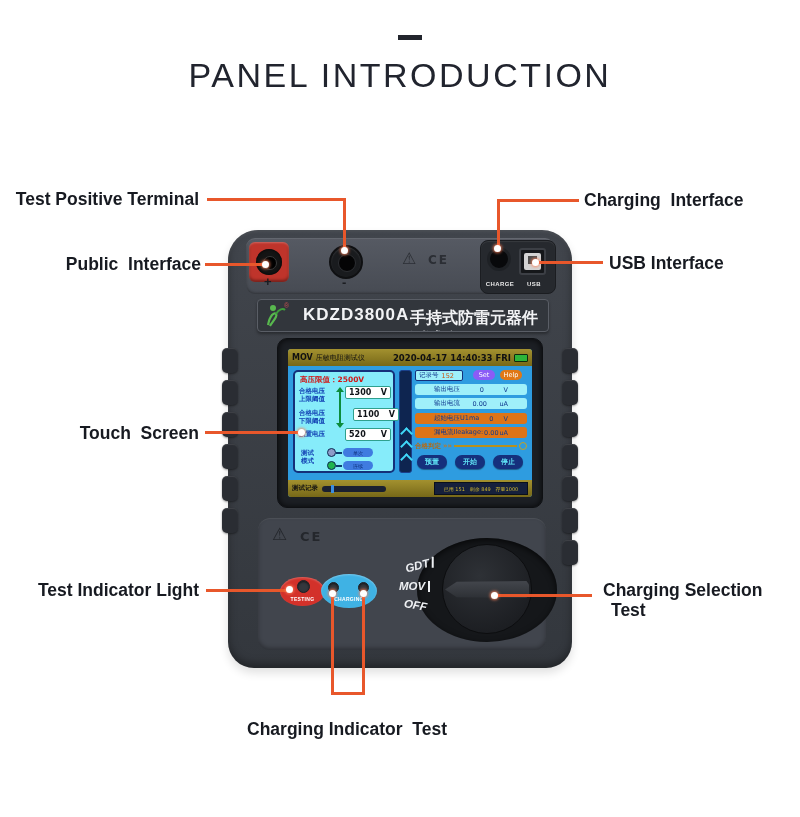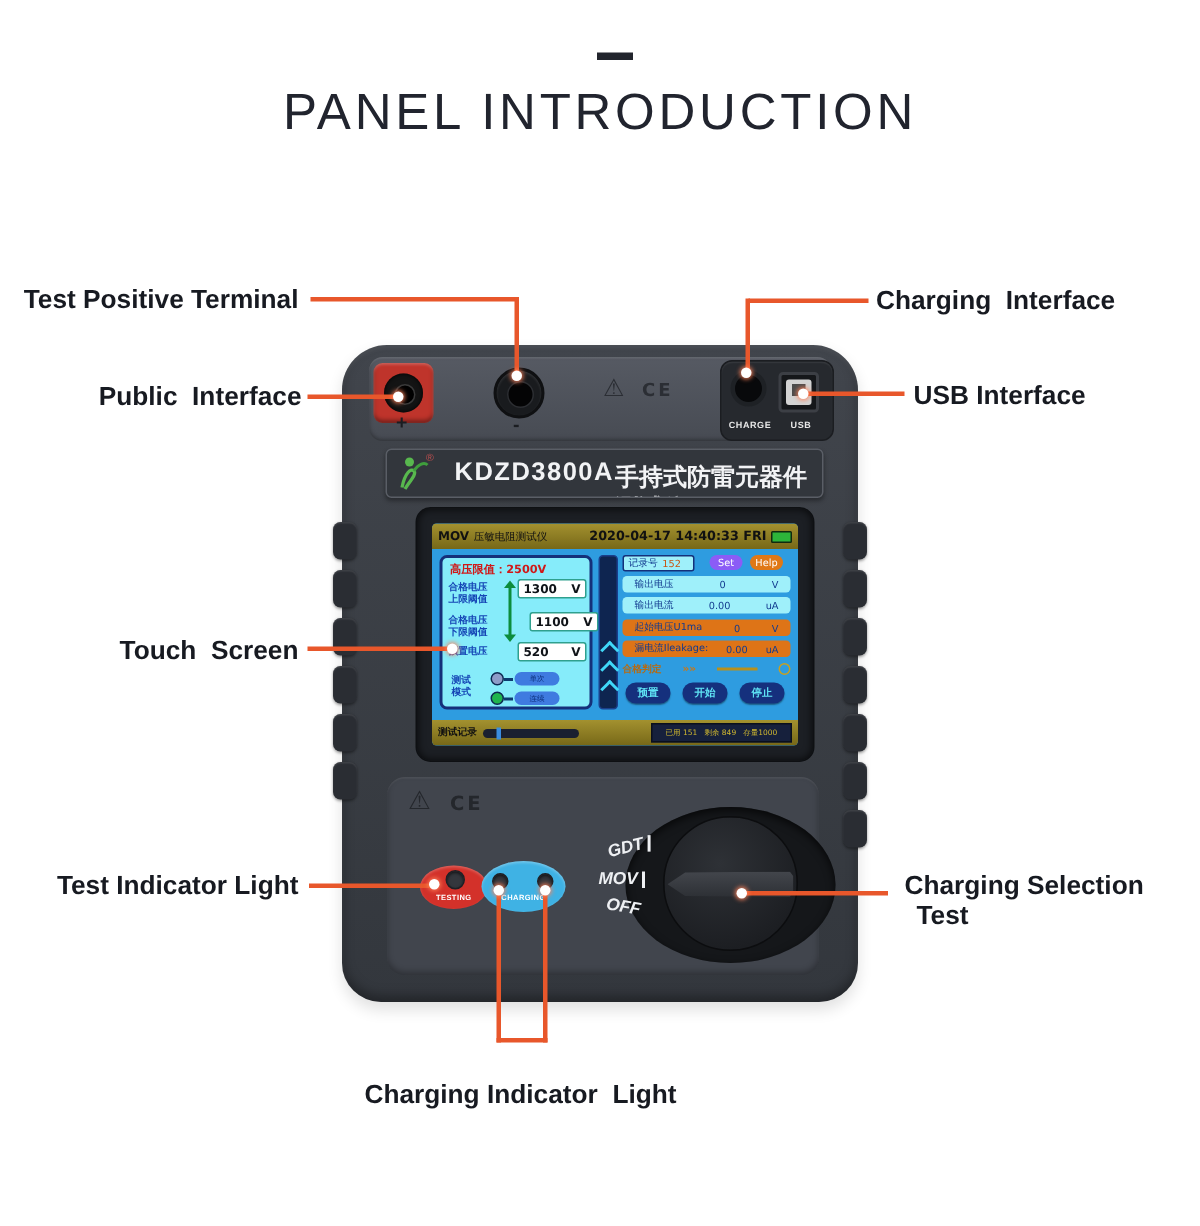--- a/index.html
+++ b/index.html
@@ -44,21 +44,21 @@
   .radio{position:absolute;width:9px;height:9px;border-radius:50%;border:1px solid #0c2a52;box-sizing:border-box}
   .mconn{position:absolute;width:6px;height:2px;background:#0c3a6e}
   .mpill{position:absolute;width:30px;height:9px;border-radius:5px;background:#3f7be0;color:#0c2f7a;
          font-size:5px;display:flex;align-items:center;justify-content:center;overflow:hidden}
   .sbar{position:absolute;left:111px;top:21px;width:13px;height:103px;background:#0e2550;
         border:1px solid #1a3f8a;border-radius:3px;box-sizing:border-box}
   .chev{position:absolute;left:2px;width:7px;height:7px;border-top:2px solid #40d8f8;border-right:2px solid #40d8f8;
         transform:rotate(-45deg)}
   .rpanel{position:absolute;left:127px;top:21px;width:112px;height:103px}
   .rrow{position:absolute;left:0;width:112px;height:11px;border-radius:3px;display:flex;align-items:center;
-        justify-content:space-between;padding:0 8px;box-sizing:border-box;font-size:6.5px;color:#123a8f;overflow:hidden}
+        justify-content:space-between;padding:0 19px;box-sizing:border-box;font-size:6.5px;color:#123a8f;overflow:hidden}
   .rrow.cyan{background:#9ff0fa}
   .rrow.orange{background:#de7417}
   .pill-sm{position:absolute;height:10px;border-radius:5px;color:#fff;font-size:6.5px;
            display:flex;align-items:center;justify-content:center;overflow:hidden}
   .spill{position:absolute;width:30px;height:14px;border-radius:7px;background:#15307d;color:#5fe3f5;
          font-size:7px;font-weight:bold;display:flex;align-items:center;justify-content:center;
          box-shadow:0 1px 1px rgba(0,0,0,.4);overflow:hidden}
   .kpos{position:absolute;color:#eef0f3;font-style:italic;font-weight:bold;font-size:11.5px;
         font-family:"Liberation Sans",sans-serif;display:flex;align-items:center;gap:3px}
   .ktick{display:inline-block;width:2px;height:11px;background:#eef0f3}
@@ -212,21 +212,21 @@
             <span>起始电压U1ma</span>
             <span>0</span>
             <span>V</span>
           </div>
           <div class="rrow orange" style="top:57px">
             <span>漏电流Ileakage:</span>
             <span>0.00</span>
             <span>uA</span>
           </div>
 
-          <div class="abs" style="left:0;top:71px;width:112px;height:10px;display:flex;align-items:center;gap:14px">
+          <div class="abs" style="left:0;top:71px;width:112px;height:10px;display:flex;align-items:center;gap:2px">
             <span style="font-size:6.5px;color:#b86a10;font-weight:bold">合格判定</span>
             <span style="font-size:7px;color:#c87818;font-weight:bold">»»</span>
             <span style="flex:1;height:2px;background:#b8901c"></span>
             <span style="width:8px;height:8px;border:1.5px solid #c8a020;border-radius:50%;box-sizing:border-box"></span>
           </div>
 
           <div class="spill" style="left:2px;top:85px">预置</div>
           <div class="spill" style="left:40px;top:85px">开始</div>
           <div class="spill" style="left:78px;top:85px">停止</div>
         </div>
@@ -274,21 +274,21 @@
   </div>
 
   <div class="callout" style="right:601px;top:189px">Test Positive Terminal</div>
   <div class="callout" style="left:584px;top:190px">Charging  Interface</div>
   <div class="callout" style="right:599px;top:254px">Public  Interface</div>
   <div class="callout" style="left:609px;top:253px">USB Interface</div>
   <div class="callout" style="right:601px;top:423px">Touch  Screen</div>
   <div class="callout" style="right:601px;top:580px">Test Indicator Light</div>
   <div class="callout" style="left:603px;top:580px">Charging Selection</div>
   <div class="callout" style="left:611px;top:600px">Test</div>
-  <div class="callout" style="left:242px;top:719px;width:210px;text-align:center">Charging Indicator  Light</div>
+  <div class="callout" style="left:242px;top:719px;width:210px;text-align:center">Charging Indicator  Test</div>
 
   <div class="cline" style="left:207px;top:198px;width:139px;height:3px"></div>
   <div class="cline" style="left:343px;top:198px;width:3px;height:52px"></div>
   <div class="cline" style="left:499px;top:199px;width:80px;height:3px"></div>
   <div class="cline" style="left:497px;top:199px;width:3px;height:48px"></div>
   <div class="cline" style="left:205px;top:263px;width:58px;height:3px"></div>
   <div class="cline" style="left:537px;top:261px;width:66px;height:3px"></div>
   <div class="cline" style="left:205px;top:431px;width:96px;height:3px"></div>
   <div class="cline" style="left:206px;top:589px;width:83px;height:3px"></div>
   <div class="cline" style="left:497px;top:594px;width:95px;height:3px"></div>

